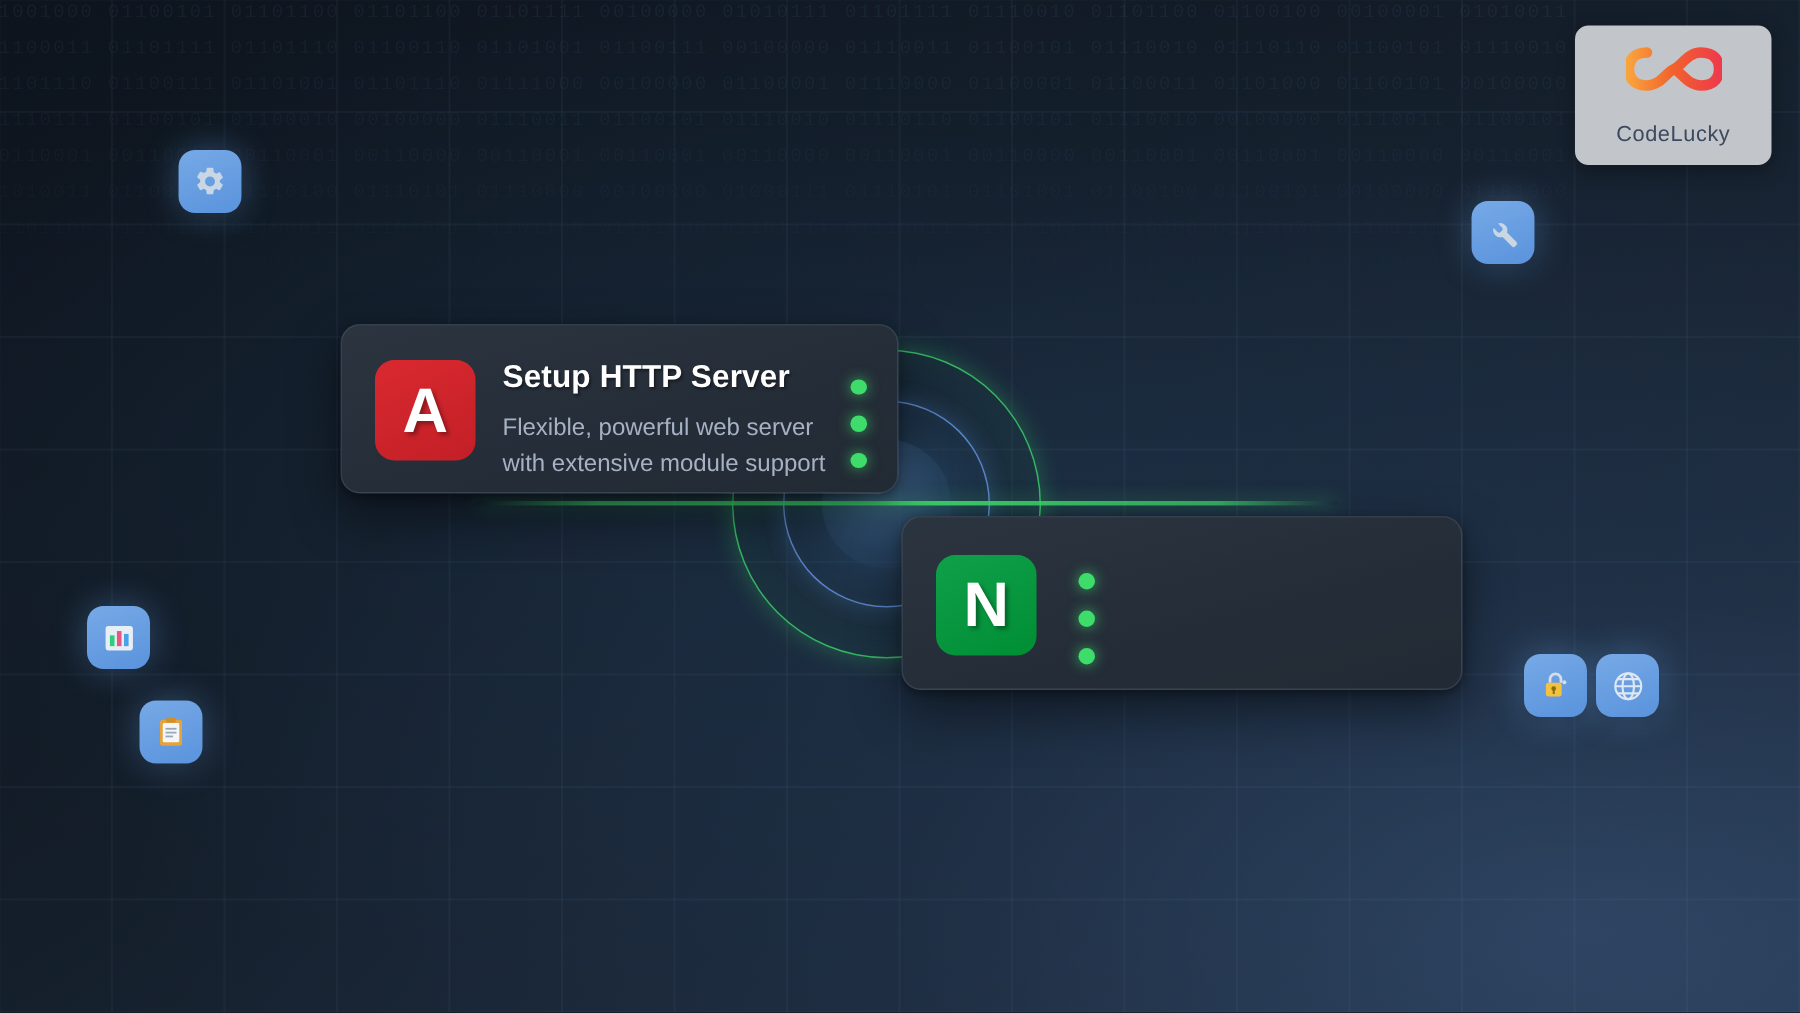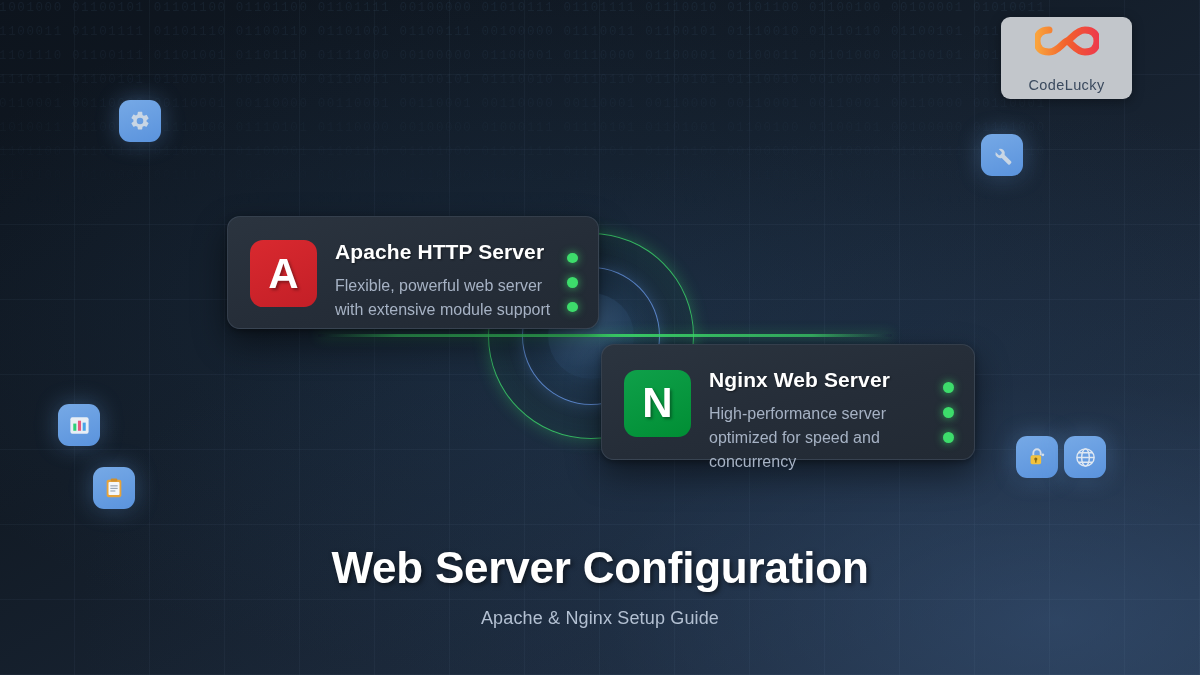--- a/index.html
+++ b/index.html
@@ -152,21 +152,21 @@
     text-shadow:2px 2px 5px rgba(0,0,0,0.55);
   }
   #subtitle {
     margin-top:15px;
     font-size:18px; color:#b3c0d2;
     letter-spacing:0.15px;
   }
 
   
   #brand-badge {
-    position:absolute; left:1001px; top:17px; width:131px; height:82px;
+    position:absolute; left:1050px; top:17px; width:131px; height:93px;
     background:#c2c6cb;
     border-radius:9px;
     display:flex; flex-direction:column; align-items:center; justify-content:center;
     box-shadow:0 3px 12px rgba(0,0,0,0.35);
     gap:16px;
   }
   #brand-name {
     margin-top:3px;
     font-size:14.5px;
     color:#3b4a5e;
@@ -249,47 +249,39 @@
     <svg width="23" height="23" viewBox="0 0 24 24" fill="none" stroke="#dfe8f2" stroke-width="1.5" aria-hidden="true">
       <circle cx="12" cy="12" r="9"></circle>
       <ellipse cx="12" cy="12" rx="4" ry="9"></ellipse>
       <path d="M3 12h18M4.6 7h14.8M4.6 17h14.8"></path>
     </svg>
   </div>
 
   <div class="card" id="card-apache">
     <div class="logo-tile" id="logo-apache">A</div>
     <div class="card-text">
-      <div class="card-title">Apache HTTP Server</div>
+      <div class="card-title">Setup HTTP Server</div>
       <div class="card-desc">Flexible, powerful web server with extensive module support</div>
     </div>
     <div class="dots">
       <span class="dot"></span>
       <span class="dot"></span>
       <span class="dot"></span>
     </div>
   </div>
 
   <div class="card" id="card-nginx">
     <div class="logo-tile" id="logo-nginx">N</div>
-    <div class="card-text">
-      <div class="card-title">Nginx Web Server</div>
-      <div class="card-desc">High-performance server optimized for speed and concurrency</div>
+    <div class="dots">
+      <span class="dot"></span>
+      <span class="dot"></span>
+      <span class="dot"></span>
     </div>
-    <div class="dots">
-      <span class="dot"></span>
-      <span class="dot"></span>
-      <span class="dot"></span>
-    </div>
-  </div>
-
-  <div id="title-block">
-    <div id="main-title">Web Server Configuration</div>
-    <div id="subtitle">Apache &amp; Nginx Setup Guide</div>
-  </div>
+  </div>
+
 
   <div id="brand-badge">
     <svg width="64" height="34" viewBox="0 0 64 34" aria-hidden="true">
       <defs>
         <linearGradient id="inf-grad" x1="0" y1="0" x2="1" y2="0">
           <stop offset="0%" stop-color="#f9a33c"></stop>
           <stop offset="48%" stop-color="#f2622c"></stop>
           <stop offset="100%" stop-color="#ee3b4a"></stop>
         </linearGradient>
       </defs>

